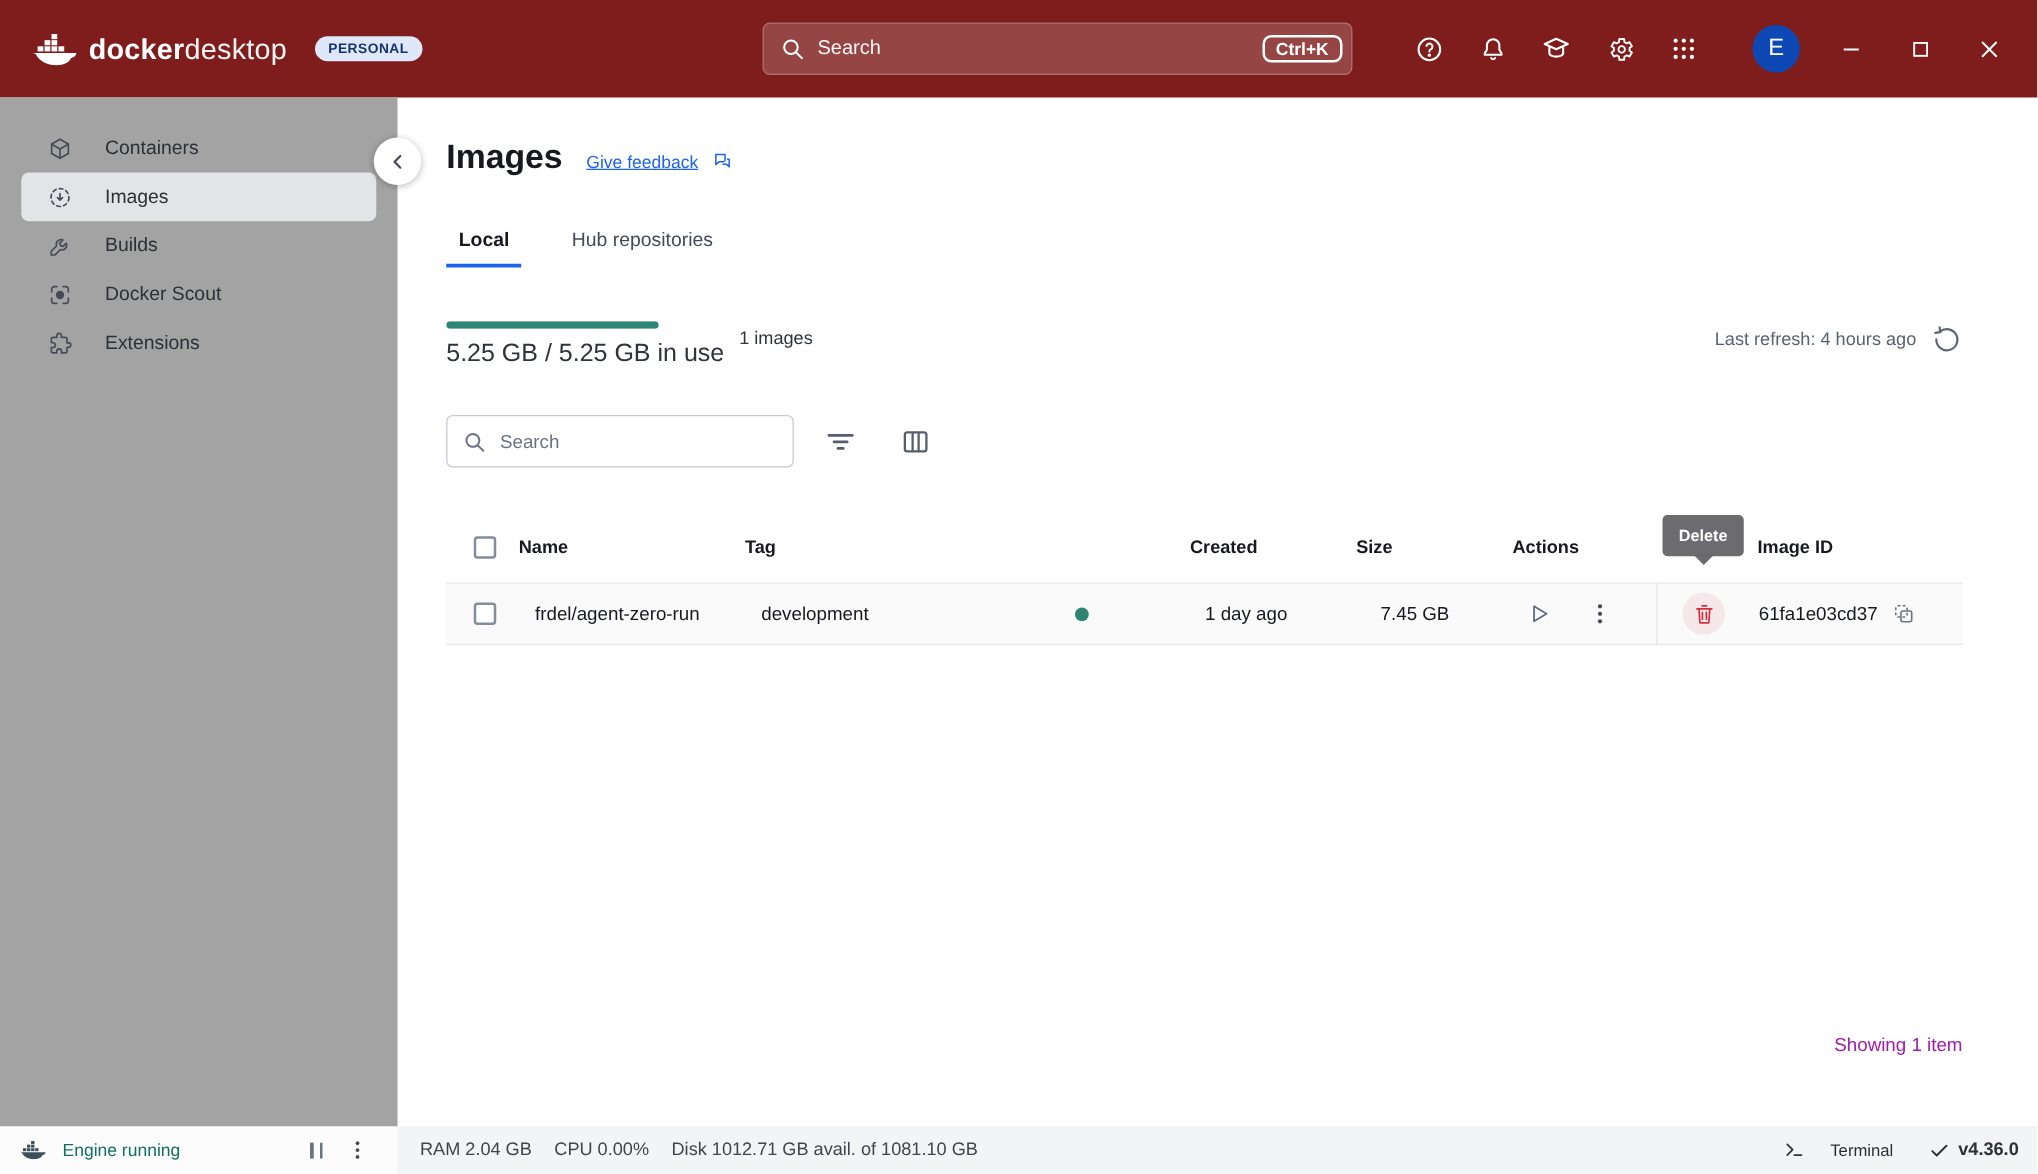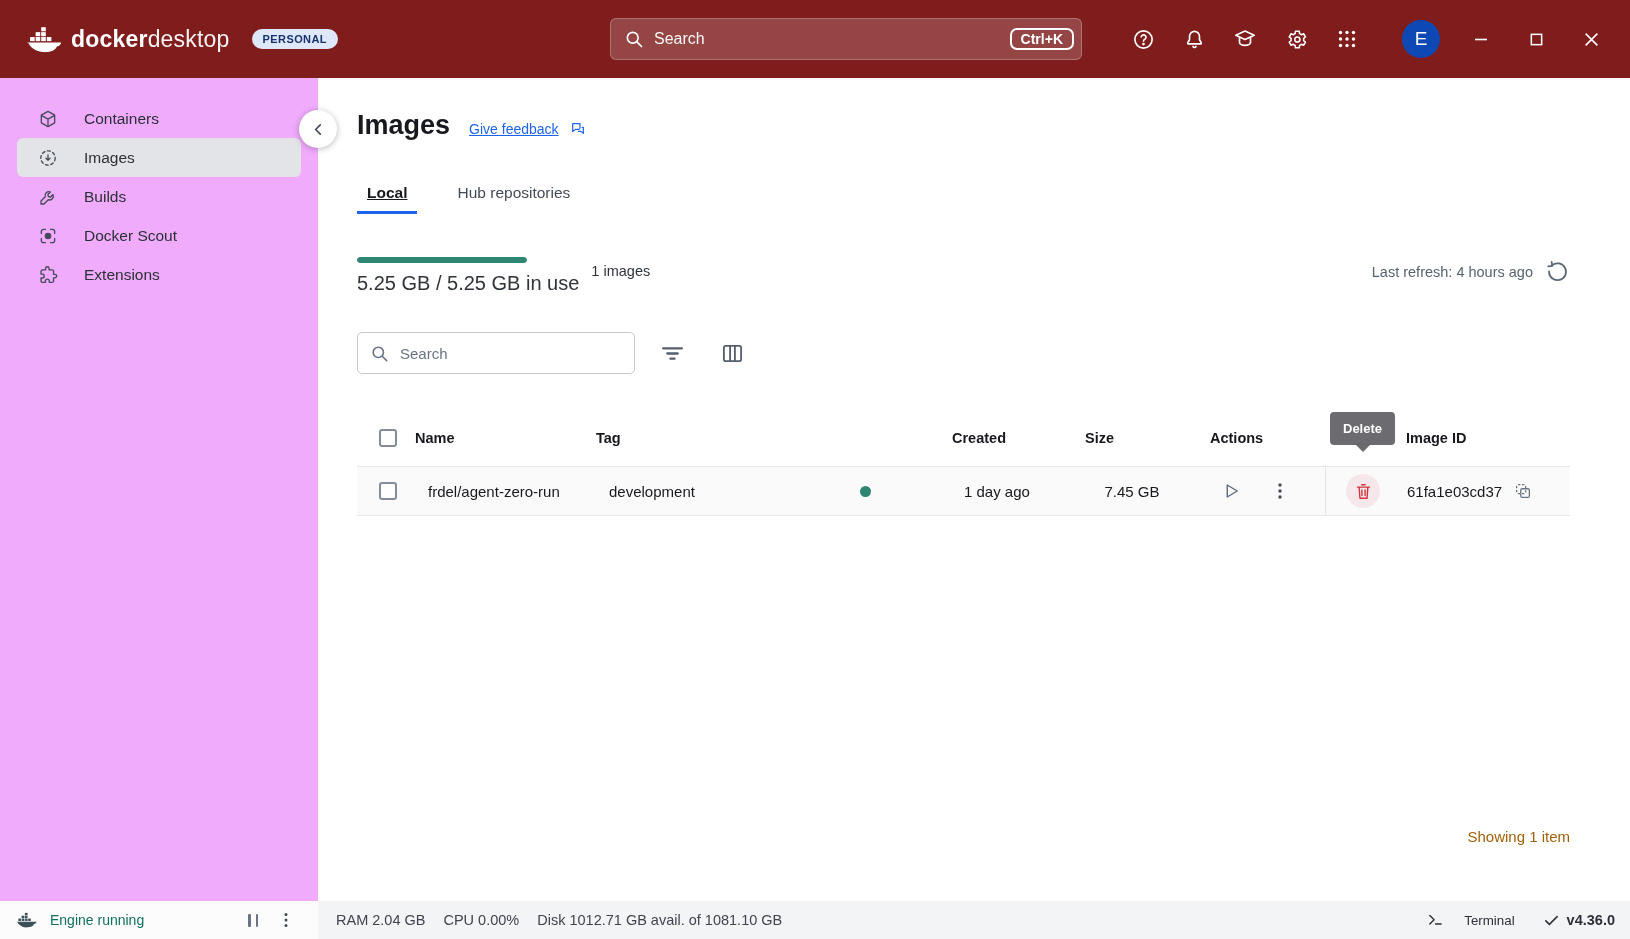--- a/index.html
+++ b/index.html
@@ -20,35 +20,35 @@
   .topbar-search input::placeholder { color:#fff; opacity:.96; }
   .kbd { border:2px solid #fff; border-radius:7px; padding:1px 9px; font-weight:700; font-size:14px; }
   .topbar-icons { margin-left:auto; display:flex; align-items:center; gap:27px; }
   .tb-icon { width:24px; height:24px; color:#fff; display:flex; align-items:center; justify-content:center; }
   .avatar { width:38px; height:38px; border-radius:50%; background:#0d48b5; color:#fff; font-size:19px; font-weight:500; display:flex; align-items:center; justify-content:center; margin-left:16px; }
   .win-controls { display:flex; align-items:center; gap:37px; margin-left:32px; }
   .win-controls button { color:#fff; width:18px; height:18px; display:flex; align-items:center; justify-content:center; }
 
   
   .content-row { flex:1; display:flex; position:relative; min-height:0; }
-  .sidebar { width:318px; background:#f0abfc; padding-top:21px; }
+  .sidebar { width:318px; background:#a3a3a3; padding-top:21px; }
   .side-item { height:39px; margin:0 17px; border-radius:6px; display:flex; align-items:center; padding-left:21px; gap:26px; font-size:15.5px; color:#2b3036; }
   .side-item.active { background:#e3e4e7; }
   .side-item .sic { width:20px; height:20px; color:#454b57; flex:0 0 20px; }
   .collapse-btn { position:absolute; left:299px; top:32px; width:38px; height:38px; border-radius:50%; background:#fff; box-shadow:0 1px 6px rgba(0,0,0,.28); color:#454b57; display:flex; align-items:center; justify-content:center; z-index:6; }
 
   .content { flex:1; position:relative; padding:32px 60px 0 39px; }
   .title-row { display:flex; align-items:flex-end; gap:19px; }
   .page-title { font-size:27px; font-weight:700; color:#17191e; line-height:30px; }
   .feedback-link { display:flex; align-items:center; gap:11px; color:#1d63ed; font-size:14px; margin-bottom:3px; cursor:pointer; }
   .feedback-link span { text-decoration:underline; }
 
   .tabs { display:flex; gap:30px; margin-top:44px; }
   .tab { padding:0 10px 9px; font-size:15.5px; color:#444b57; cursor:pointer; }
-  .tab.active { color:#17191e; font-weight:700; border-bottom:3px solid #1d63ed;text-decoration:underline; }
+  .tab.active { color:#17191e; font-weight:700; border-bottom:3px solid #1d63ed; }
 
   .usage-row { display:flex; align-items:flex-start; margin-top:43px; }
   .usage-bar { width:170px; height:6px; border-radius:3px; background:#e4e7ea; overflow:hidden; }
   .usage-fill { height:100%; background:#2e8674; border-radius:3px; }
   .usage-text { margin-top:9px; font-size:20px; color:#2f333a; }
   .img-count { margin-left:12px; margin-top:6px; font-size:14.5px; color:#2f333a; }
   .refresh-wrap { margin-left:auto; display:flex; align-items:center; gap:12px; color:#596270; font-size:14.5px; margin-top:2px; }
   .refresh-wrap .ric { width:25px; height:25px; color:#5d6673; }
 
   .toolbar { display:flex; align-items:center; margin-top:37px; }
@@ -77,21 +77,21 @@
   .act-kebab { width:14px; height:18px; color:#444b57; margin-left:32px; }
   .himage { padding-left:81px; }
   .cell-image { display:flex; align-items:center; height:100%; border-left:1px solid #e2e4e7; padding-left:20px; }
   .trash-btn { width:34px; height:34px; border-radius:50%; background:#f6e8ea; color:#d2303e; display:flex; align-items:center; justify-content:center; }
   .image-id { margin-left:27px; }
   .copy-btn { width:18px; height:18px; color:#6a7383; margin-left:12px; }
 
   .tooltip { position:absolute; left:1012px; top:334px; background:rgba(99,99,103,.94); color:#fff; font-size:13px; font-weight:700; padding:9px 13px; border-radius:4px; z-index:8; }
   .tooltip:after { content:""; position:absolute; left:50%; bottom:-7px; transform:translateX(-50%); border:8px solid transparent; border-top-color:rgba(99,99,103,.94); border-bottom:0; }
 
-  .showing { position:absolute; right:60px; bottom:56px; font-size:15px; color:#a16207;text-align:right; }
+  .showing { position:absolute; right:60px; bottom:56px; font-size:15px; color:#a21caf;text-align:right; }
 
   
   .statusbar { flex:0 0 38px; display:flex; font-size:14.5px; }
   .sb-left { width:318px; background:#fcfcfd; display:flex; align-items:center; padding:0 26px 0 16px; }
   .sb-whale { width:21px; height:16px; color:#3c5059; }
   .engine-text { color:#11705f; font-size:14px; margin-left:13px; }
   .pause-btn { margin-left:auto; color:#6a7383; display:flex; gap:5px; }
   .pause-btn i { width:2.5px; height:13px; background:#6a7383; border-radius:1px; }
   .sb-kebab { width:12px; height:16px; color:#444b57; margin-left:22px; }
   .sb-main { flex:1; background:#f3f4f6; display:flex; align-items:center; padding:0 15px 0 18px; color:#40454d; }

